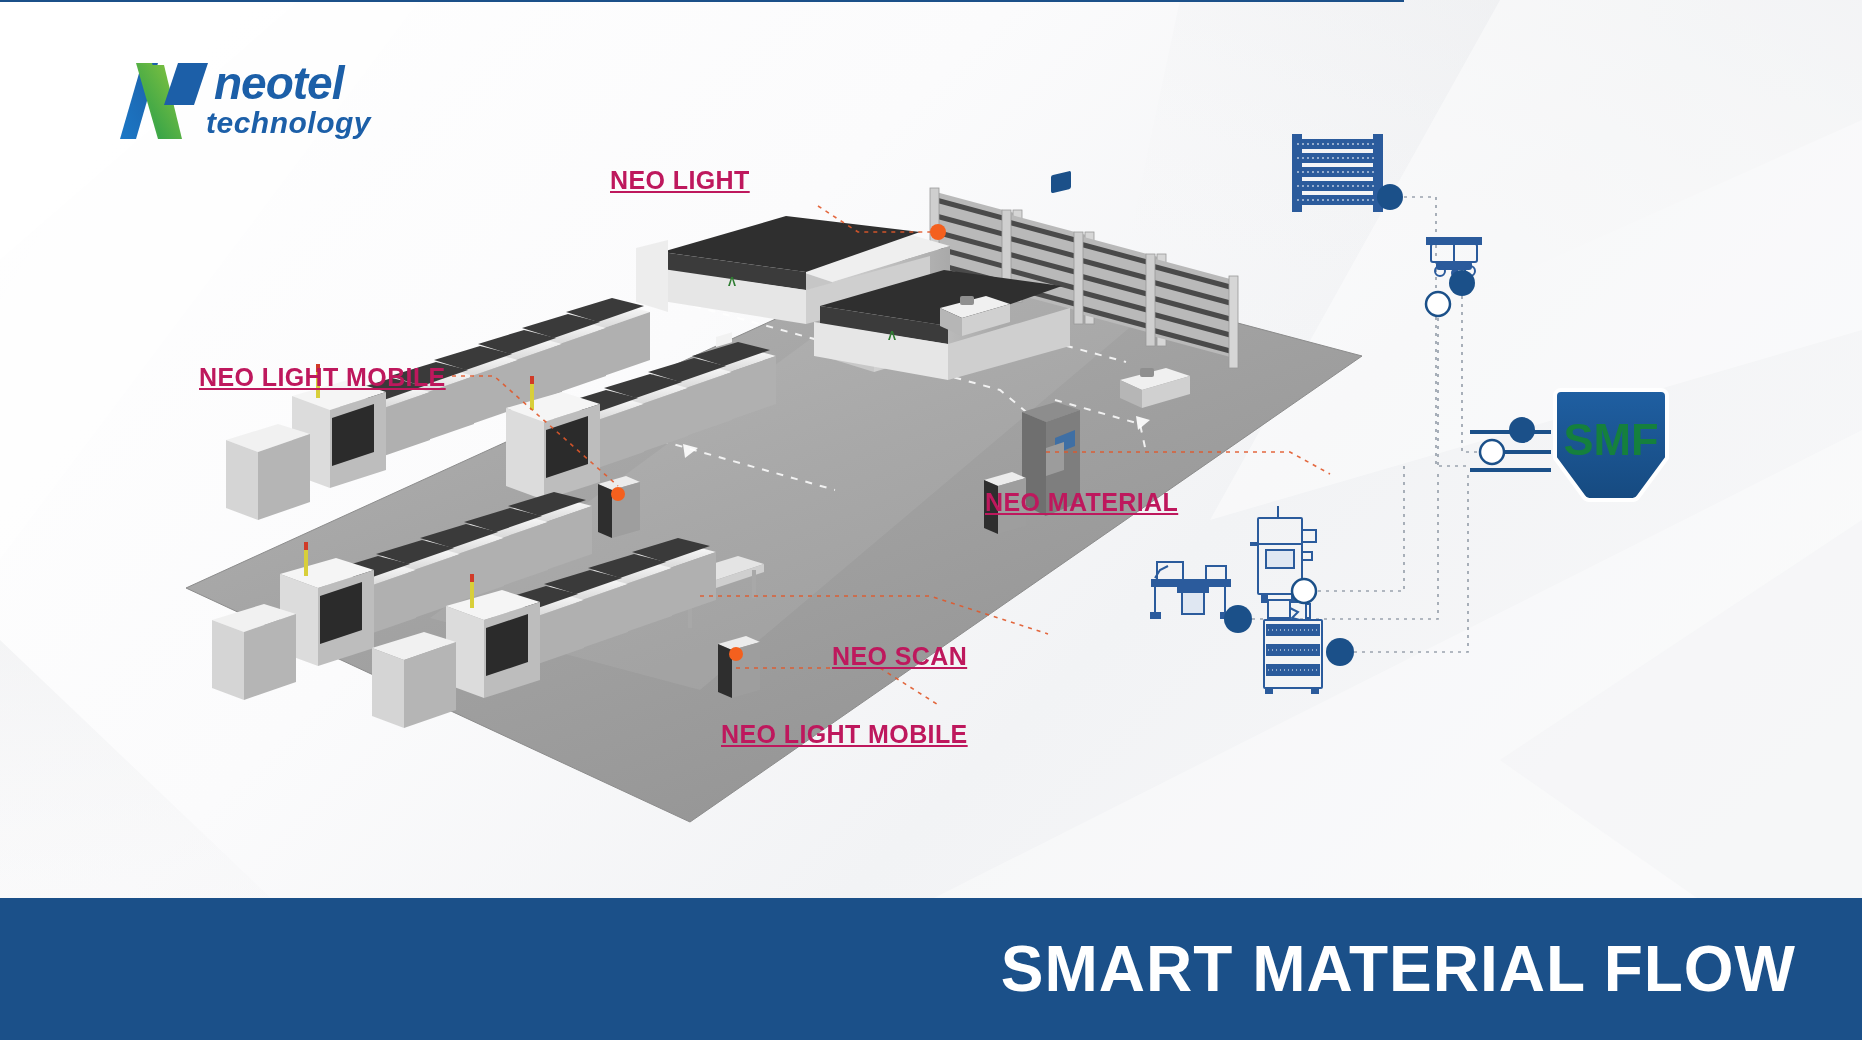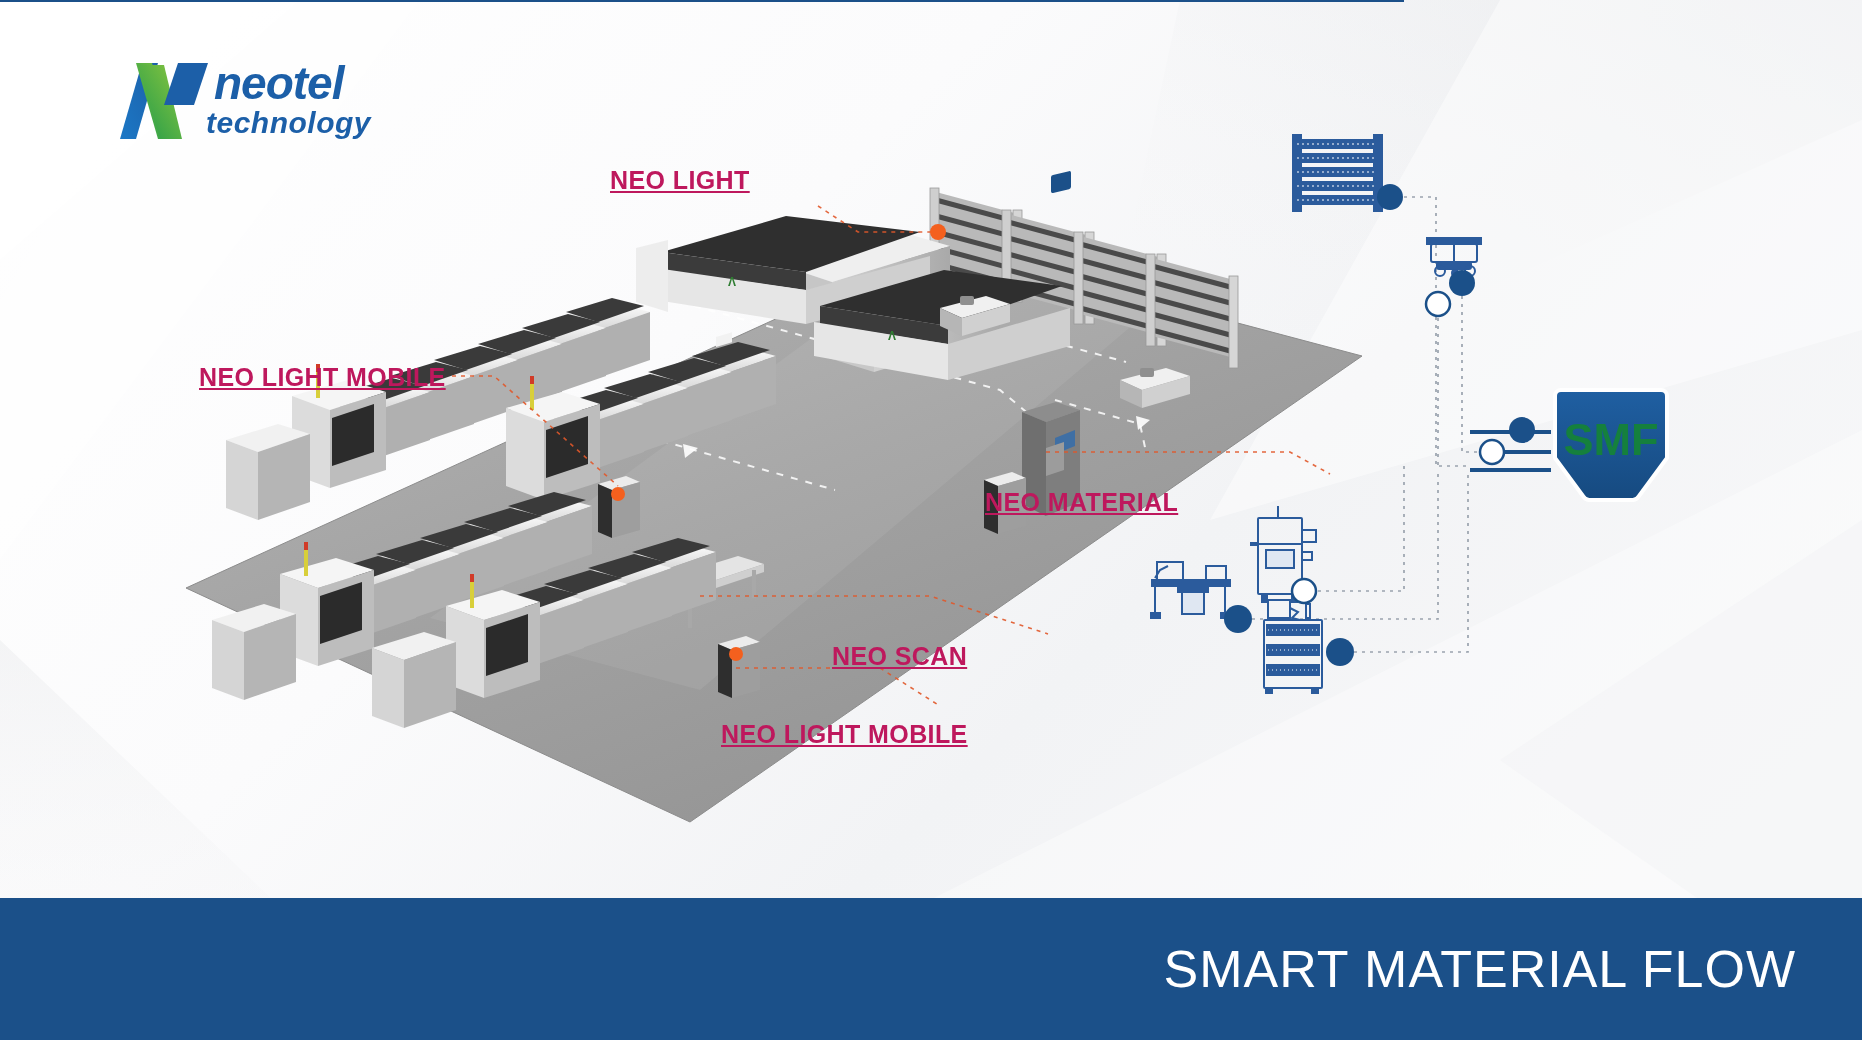--- a/index.html
+++ b/index.html
@@ -38,22 +38,22 @@
   .ovl{position:absolute;left:0;top:0;width:1862px;height:1040px;overflow:visible;}
 
   
   .banner{
     position:absolute;left:0;bottom:0;width:1862px;height:142px;
     background:#1B5089;
     display:flex;align-items:center;justify-content:flex-end;
   }
   .banner-title{
     color:#ffffff;
-    font-size:52px;
-    font-weight:normal;
+    font-size:64px;
+    font-weight:bold;
     letter-spacing:1px;
     margin-right:66px;
     font-family:"Liberation Sans", sans-serif;
     line-height:1;
     transform:scaleX(1.0);
   }
 
   
   .shield{position:absolute;left:1551px;top:386px;width:120px;height:118px;}
   .shield-txt{

